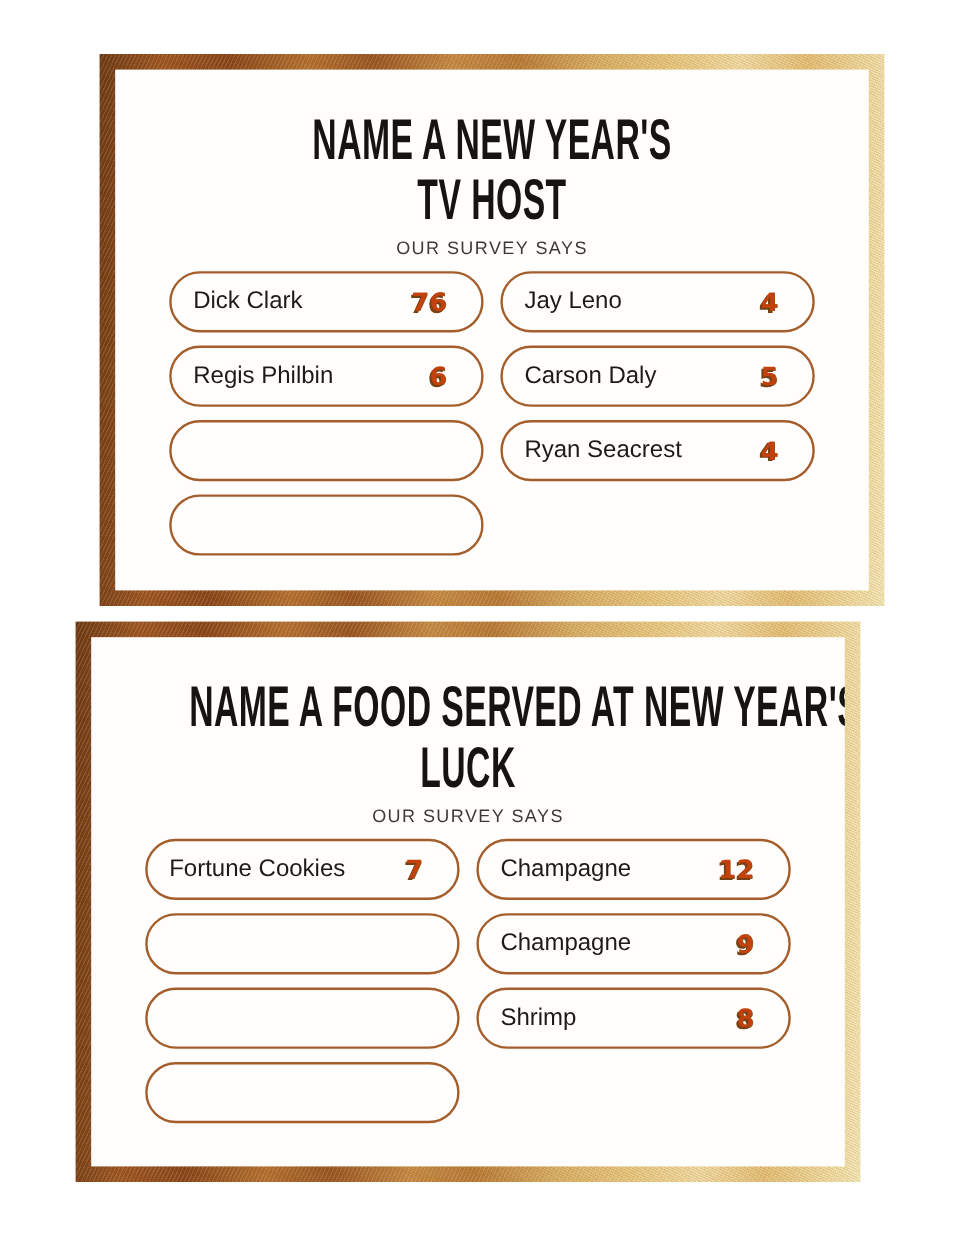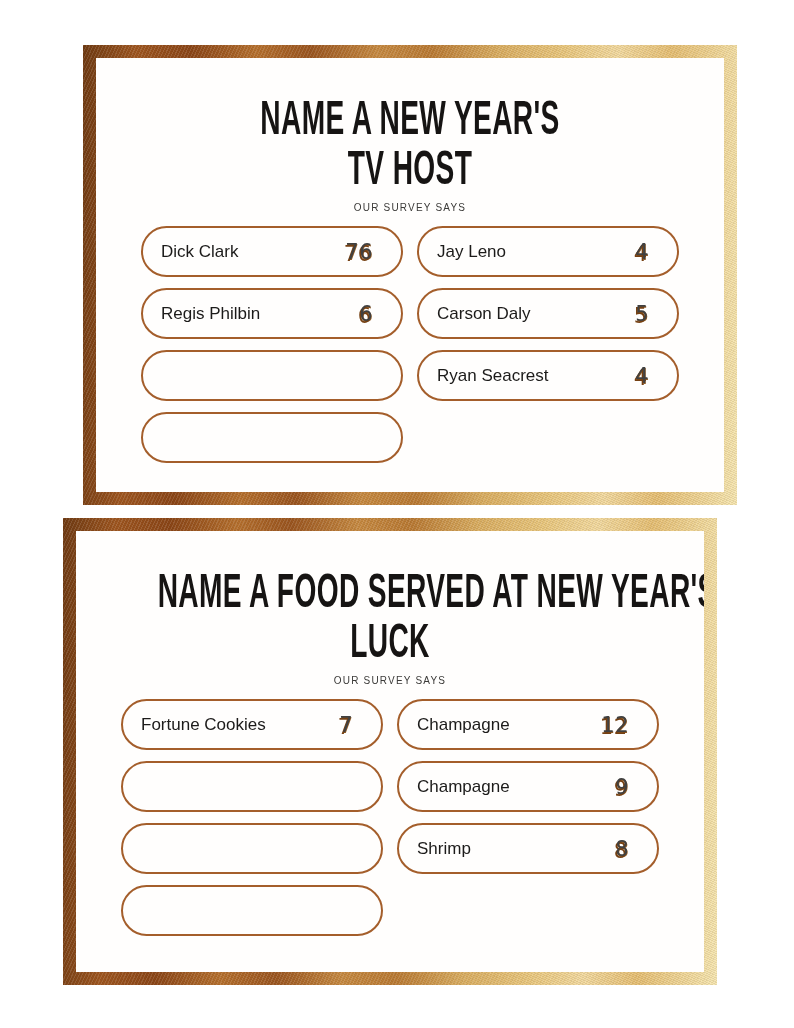--- a/index.html
+++ b/index.html
@@ -46,21 +46,21 @@
     line-height: 40px;
     font-weight: 700;
     color: #161413;
     letter-spacing: 0.5px;
     transform: scale(0.74, 1.26);
     transform-origin: top center;
     white-space: nowrap;
   }
   .survey-says {
     margin-top: 28px;
-    font-size: 10px;
+    font-size: 15px;
     line-height: 16px;
     letter-spacing: 1.2px;
     color: #3b3a38;
   }
   .answers-grid {
     margin: 10px auto 0 auto;
     width: 538px;
     display: grid;
     grid-template-columns: 262px 262px;
     column-gap: 14px;
@@ -71,30 +71,30 @@
     height: 51px;
     border: 2px solid #a45e2b;
     border-radius: 26px;
     background: #fffefd;
     display: flex;
     align-items: center;
     justify-content: space-between;
     padding: 0 28px 0 18px;
   }
   .answer-label {
-    font-size: 17px;
+    font-size: 20px;
     color: #1c1b1a;
     text-align: center;
     white-space: nowrap;
   }
   .answer-value {
     font-family: "DejaVu Sans", sans-serif;
     font-size: 21px;
-    font-weight: 400;
-    color: #404040;
+    font-weight: 700;
+    color: #c2410c;
     text-shadow: -1.5px 1.5px 0 #754012, 0.5px 0.5px 0 #8f5a24;
     letter-spacing: 0.5px;
   }
 </style>
 </head>
 <body>
 
 <div class="page">
 
   <div class="card card-1">

